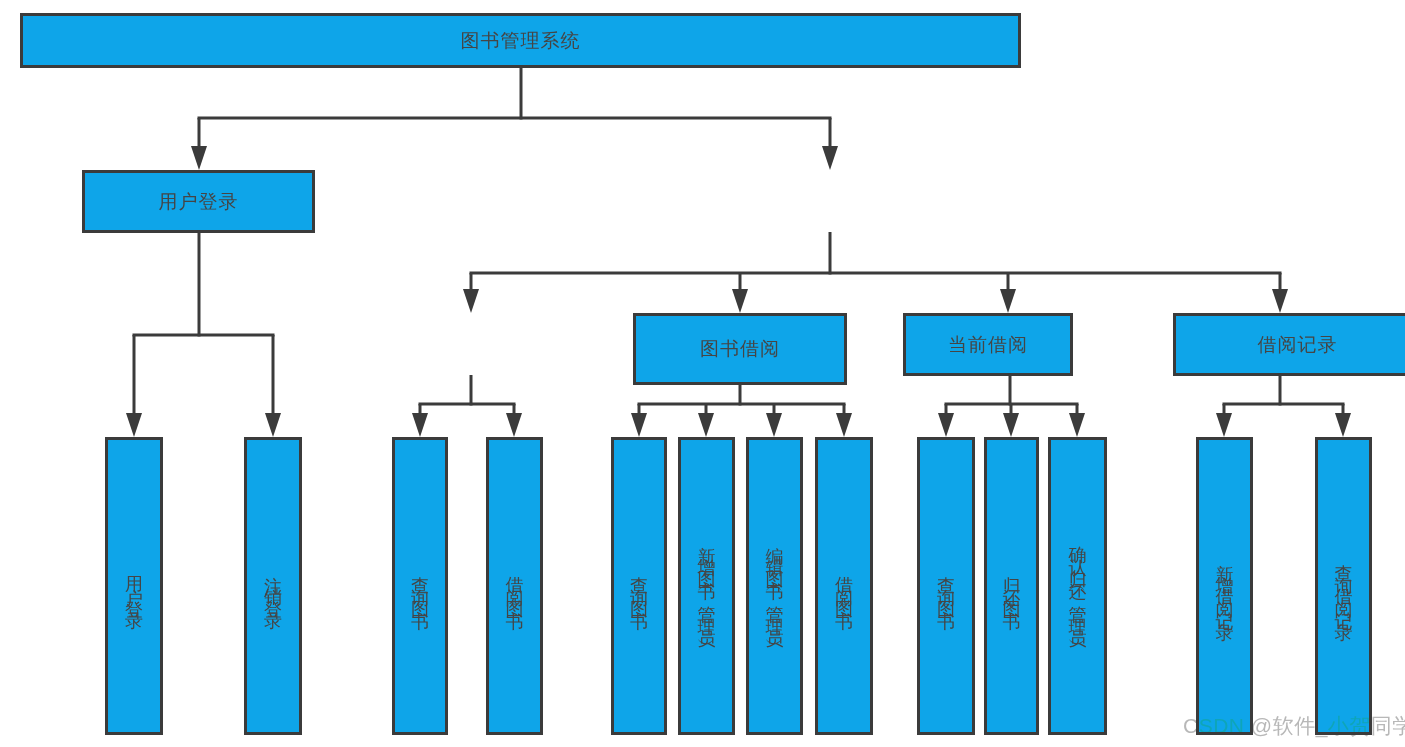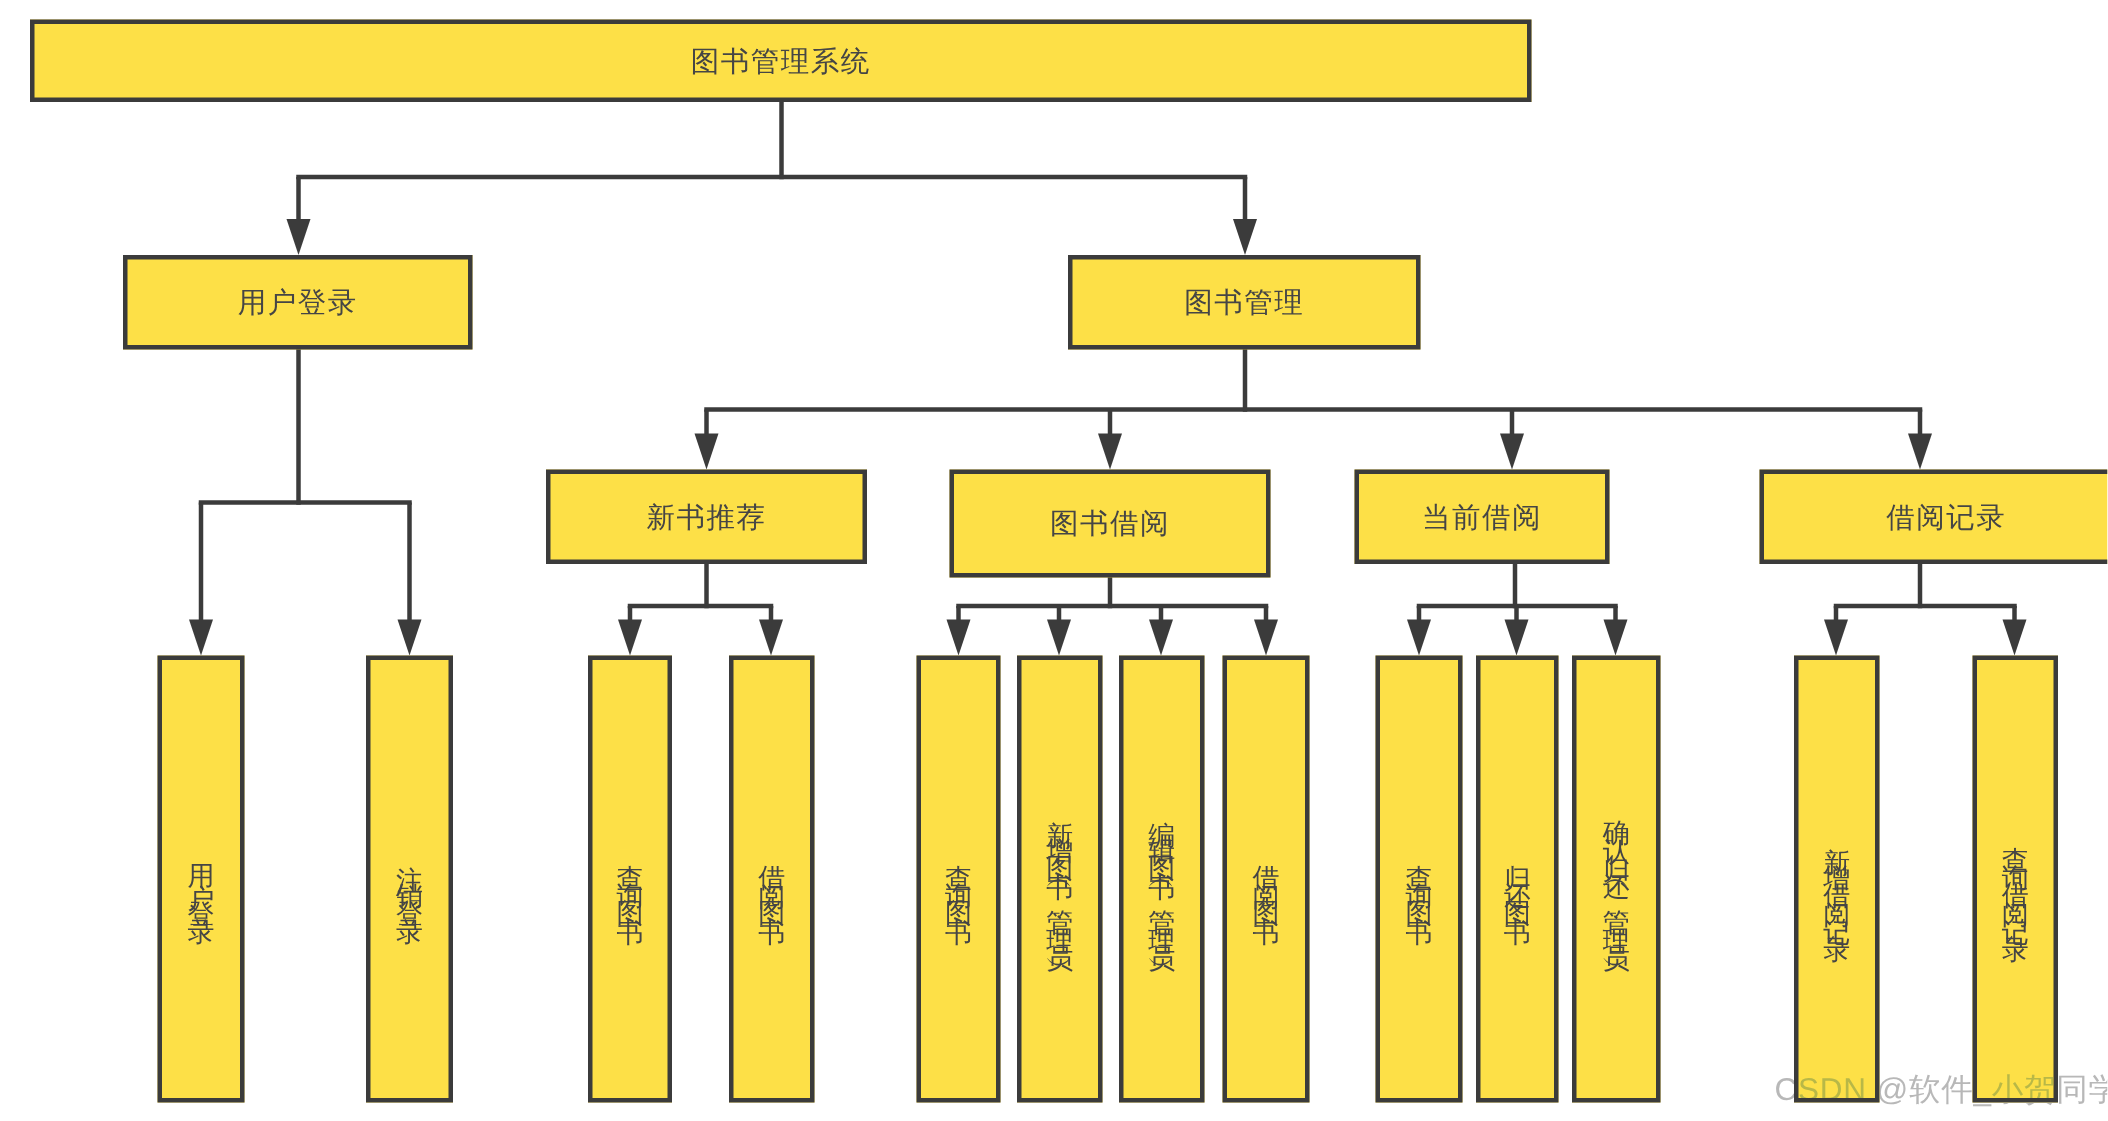--- a/index.html
+++ b/index.html
@@ -2,21 +2,21 @@
 <html><head>
 <meta charset="utf-8">
 <style>
   html,body{margin:0;padding:0;background:#ffffff;}
   .canvas{
     position:relative;width:1405px;height:747px;background:#ffffff;overflow:hidden;
     font-family:"Liberation Sans",sans-serif;
   }
   .wires{position:absolute;left:0;top:0;z-index:1;}
   .box{
-    position:absolute;box-sizing:border-box;background:#fde047;
+    position:absolute;box-sizing:border-box;background:#0ea5e9;
     border:3px solid #3b3b3b;display:flex;align-items:center;justify-content:center;
     color:#454545;z-index:2;
   }
   .box.h span{font-size:19px;letter-spacing:1px;white-space:nowrap;}
   .box.v span{
     writing-mode:vertical-rl;text-orientation:mixed;
     font-size:18px;letter-spacing:12px;line-height:1;white-space:nowrap;
   }
   .watermark{
     position:absolute;left:1183px;top:712px;z-index:3;
@@ -98,27 +98,21 @@
     </g>
   </svg>
 
   <div class="box h" style="left:20px;top:13px;width:1001px;height:55px">
     <span>图书管理系统</span>
   </div>
 
   <div class="box h" style="left:82px;top:170px;width:233px;height:63px">
     <span>用户登录</span>
   </div>
-  <div class="box h" style="left:712px;top:170px;width:235px;height:63px">
-    <span>图书管理</span>
-  </div>
 
-  <div class="box h" style="left:364px;top:313px;width:214px;height:63px">
-    <span>新书推荐</span>
-  </div>
   <div class="box h" style="left:633px;top:313px;width:214px;height:72px">
     <span>图书借阅</span>
   </div>
   <div class="box h" style="left:903px;top:313px;width:170px;height:63px">
     <span>当前借阅</span>
   </div>
   <div class="box h" style="left:1173px;top:313px;width:249px;height:63px">
     <span>借阅记录</span>
   </div>
 

